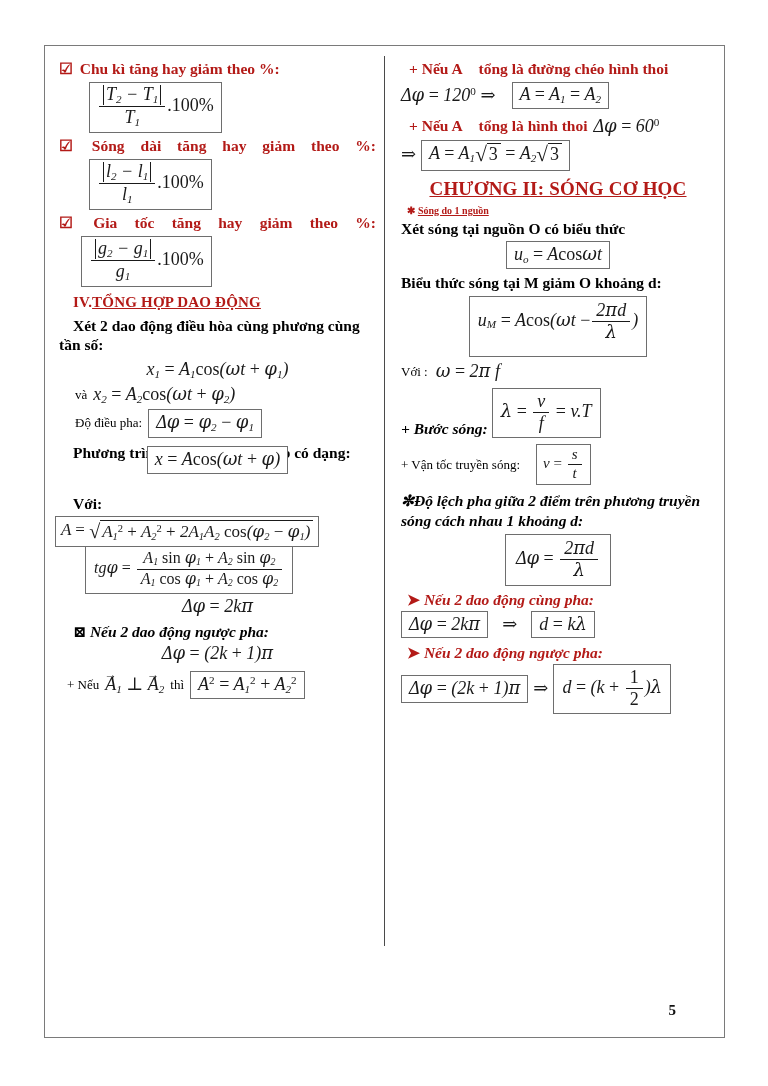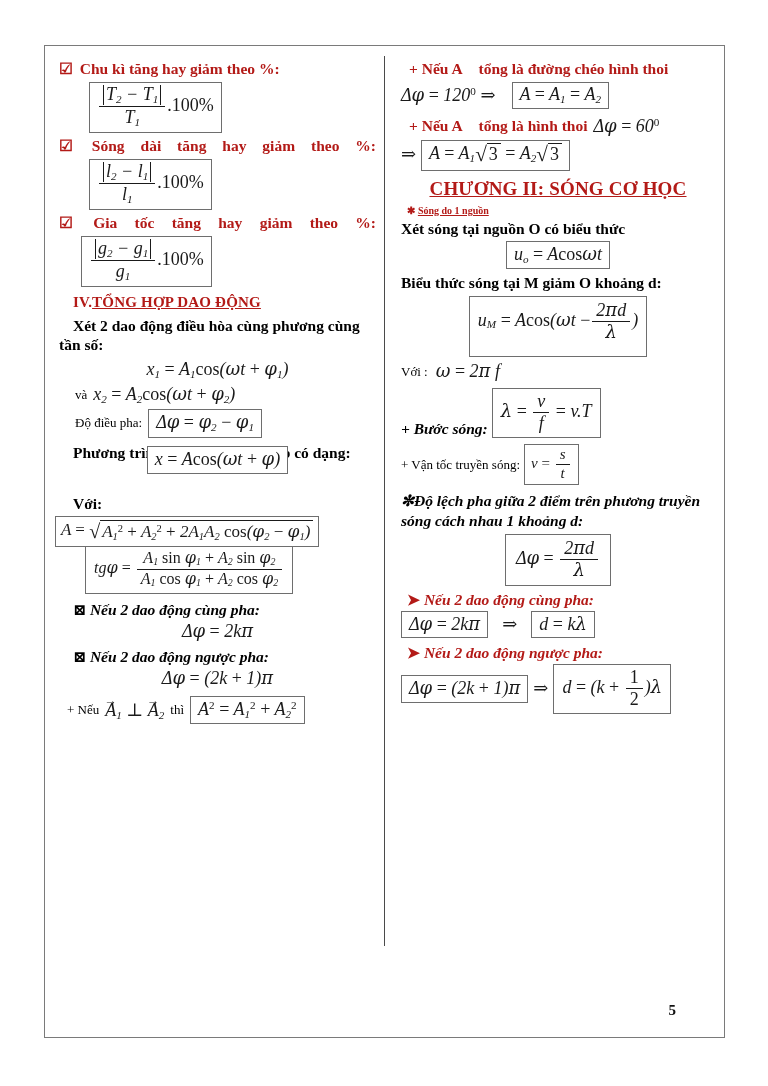--- a/index.html
+++ b/index.html
@@ -295,24 +295,20 @@
           <span class="math" style="font-size:16px;">
             <span>tg</span><span class="gr">φ</span> <span class="up">=</span>
             <span class="frac">
               <span class="num">A<sub>1</sub> <span class="up">sin</span> <span class="gr">φ</span><sub>1</sub> <span class="up">+</span> A<sub>2</sub> <span class="up">sin</span> <span class="gr">φ</span><sub>2</sub></span>
               <span class="den">A<sub>1</sub> <span class="up">cos</span> <span class="gr">φ</span><sub>1</sub> <span class="up">+</span> A<sub>2</sub> <span class="up">cos</span> <span class="gr">φ</span><sub>2</sub></span>
             </span>
           </span>
         </span>
       </div>
 
-      <div class="body-bi" style="padding-left:14px;margin-top:6px;">
-        <span style="font-style:normal;">⊠</span>
-        <span>Nếu 2 dao động cùng pha:</span>
-      </div>
       <div class="ctr" style="margin:2px 0 2px 0;">
         <span class="math">Δ<span class="gr">φ</span> <span class="up">=</span> 2k<span class="gr">π</span></span>
       </div>
 
       <div class="body-bi" style="padding-left:14px;margin-top:5px;">
         <span style="font-style:normal;">⊠</span>
         <span>Nếu 2 dao động ngược pha:</span>
       </div>
       <div class="ctr" style="margin:2px 0 2px 0;">
         <span class="math">Δ<span class="gr">φ</span> <span class="up">=</span> (2k <span class="up">+</span> 1)<span class="gr">π</span></span>
@@ -381,21 +377,21 @@
         <span class="math"><span class="gr">ω</span> <span class="up">=</span> 2<span class="gr">π</span> f</span>
       </div>
 
       <div class="rowline" style="gap:4px;margin-top:6px;align-items:flex-end;">
         <span class="lbl-i">+ Bước sóng:</span>
         <span class="boxed" style="padding:3px 8px 4px 8px;">
           <span class="math"><span class="gr">λ</span> <span class="up">=</span> <span class="frac"><span class="num">v</span><span class="den">f</span></span> <span class="up">=</span> v.T</span>
         </span>
       </div>
 
-      <div class="rowline" style="gap:4px;margin-top:6px;">
+      <div class="rowline" style="gap:16px;margin-top:6px;">
         <span class="lbl">+ Vận tốc truyền sóng:</span>
         <span class="boxed" style="padding:2px 6px 3px 6px;">
           <span class="math" style="font-size:15px;">v <span class="up">=</span> <span class="frac"><span class="num">s</span><span class="den">t</span></span></span>
         </span>
       </div>
 
       <div class="body-bi" style="margin-top:6px;">
         <span>✼Độ lệch pha giữa 2 điểm trên phương truyền sóng cách nhau 1 khoảng d:</span>
       </div>
       <div class="ctr" style="margin:4px 0 4px 0;">

